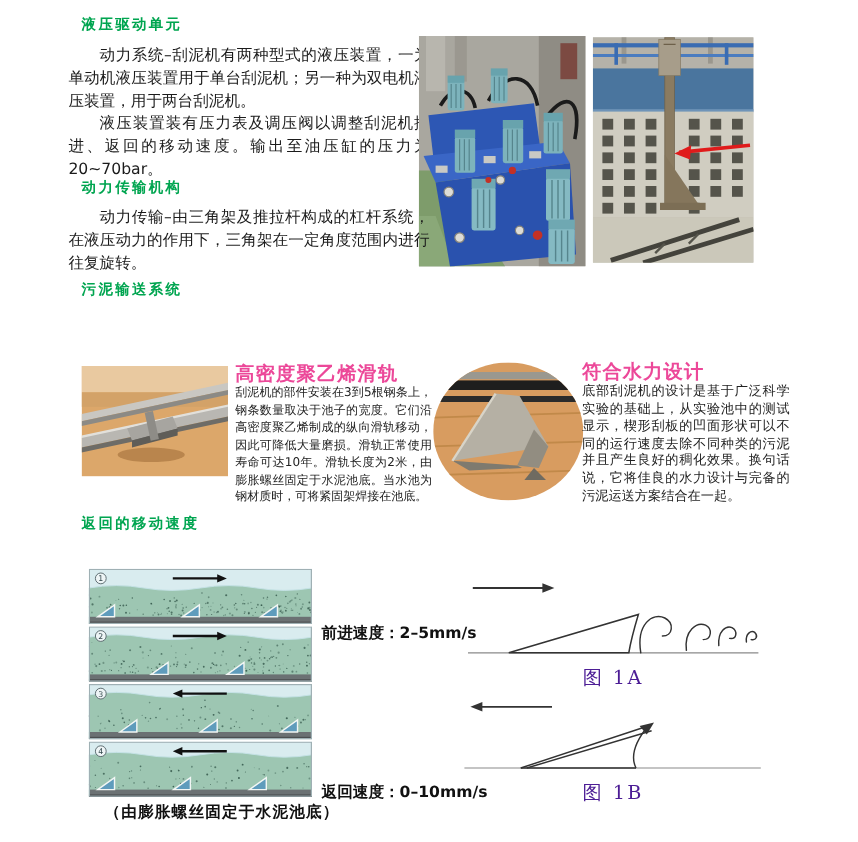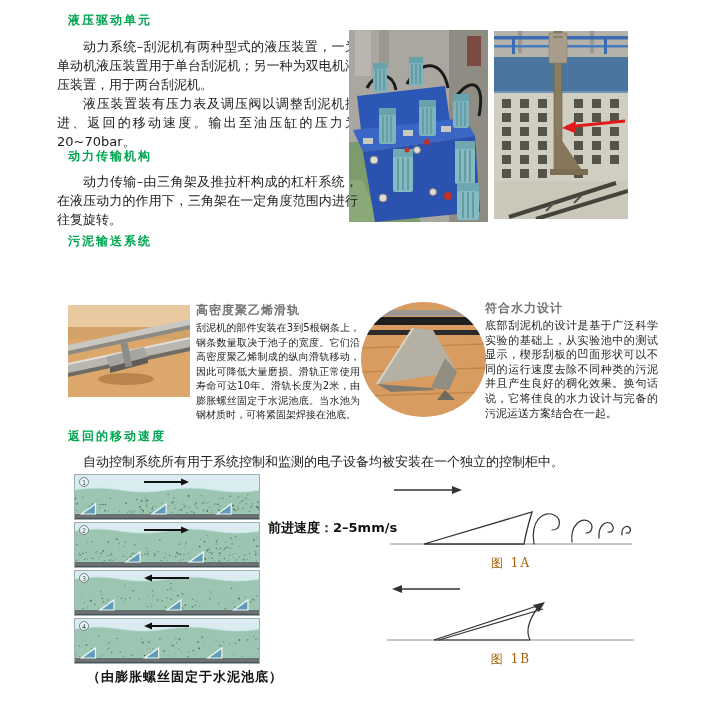--- a/index.html
+++ b/index.html
@@ -2,31 +2,31 @@
 <html style="--green: #00a550; --red: #e01b1b;"><head>
 <meta charset="utf-8">
 <style>
   html,body{margin:0;padding:0;background:#ffffff;}
   .page{position:relative;width:715px;height:702px;background:#ffffff;overflow:hidden;
         font-family:"DejaVu Sans","Liberation Sans",sans-serif;color:#1b1b1b;}
   .h{position:absolute;margin:0;font-size:12px;font-weight:bold;color:var(--green,#00a550);
      letter-spacing:2px;white-space:nowrap;}
   .body{position:absolute;font-size:13px;line-height:19px;text-align:justify;}
   .body p{margin:0;text-indent:2em;}
-  .blk-title{position:absolute;margin:0;font-size:12px;font-weight:bold;color:#737373;letter-spacing:1px;white-space:nowrap;}
+  .blk-title{position:absolute;margin:0;font-size:16px;font-weight:bold;color:#ec4899;letter-spacing:1px;white-space:nowrap;}
   .blk-body{position:absolute;margin:0;text-align:justify;color:#222;}
   .blk-body.b1{font-size:10px;line-height:14.5px;}
   .blk-body.b2{font-size:11px;line-height:14.6px;}
   .photo{position:absolute;display:block;}
   .panels{position:absolute;left:74px;top:474px;display:flex;flex-direction:column;gap:2px;}
   .panel{width:186px;height:46px;}
   .speedlabel{position:absolute;margin:0;font-size:13px;font-weight:bold;white-space:nowrap;color:#111;}
   .fig{position:absolute;width:258px;text-align:center;}
   .fig svg{display:block;}
-  .figcap{margin:1px 0 0 0;font-size:12px;color:#a16207;font-family:"DejaVu Serif","Liberation Serif",serif;letter-spacing:2px;}
+  .figcap{margin:1px 0 0 0;font-size:16px;color:#4c1d95;font-family:"DejaVu Serif","Liberation Serif",serif;letter-spacing:2px;}
   .caption{position:absolute;margin:0;font-size:13px;font-weight:bold;letter-spacing:1px;white-space:nowrap;color:#111;}
 </style>
 </head>
 <body>
 
 <div class="page">
 
   <h2 class="h" style="left:68px;top:12px">液压驱动单元</h2>
   <div class="body" style="left:57px;top:37px;width:301px">
     <p>动力系统–刮泥机有两种型式的液压装置，一为单动机液压装置用于单台刮泥机；另一种为双电机液压装置，用于两台刮泥机。</p>
@@ -225,23 +225,20 @@
       <polygon points="16,82 30,90 74,88 70,86" fill="#7e7a6f"></polygon>
       <polygon points="84,88 94,98 76,98" fill="#6f6b61"></polygon>
       <line x1="52" y1="26" x2="16" y2="82" stroke="#d8d4c8" stroke-width="2"></line>
     </g>
   </svg>
 
   <h3 class="blk-title" style="left:485px;top:300px">符合水力设计</h3>
   <p class="blk-body b2" style="left:485px;top:319px;width:173px">底部刮泥机的设计是基于广泛科学实验的基础上，从实验池中的测试显示，楔形刮板的凹面形状可以不同的运行速度去除不同种类的污泥并且产生良好的稠化效果。换句话说，它将佳良的水力设计与完备的污泥运送方案结合在一起。</p>
 
   <h2 class="h" style="left:68px;top:428px">返回的移动速度</h2>
-  <div class="body" style="left:57px;top:452px;width:646px">
-    <p>自动控制系统所有用于系统控制和监测的电子设备均被安装在一个独立的控制柜中。</p>
-  </div>
 
   <div class="panels">
     <div class="panel"><svg width="186" height="46" viewBox="0 0 186 46">
           <rect width="186" height="46" fill="#d9ecef"></rect>
           <path d="M0 16 Q23 12 46 16 T93 16 T140 16 T186 16 L186 46 L0 46 Z" fill="#9dc6b2" stroke="#c4e2e6" stroke-width="0.8"></path>
           <circle cx="0.0" cy="31.7" r="0.56" fill="#2f5246" opacity="0.37"></circle>
           <circle cx="160.0" cy="31.1" r="0.66" fill="#2f5246" opacity="0.58"></circle>
           <circle cx="87.8" cy="28.9" r="0.51" fill="#2f5246" opacity="0.71"></circle>
           <circle cx="26.2" cy="30.6" r="0.69" fill="#2f5246" opacity="0.76"></circle>
           <circle cx="71.2" cy="24.3" r="0.51" fill="#2f5246" opacity="0.72"></circle>
@@ -727,20 +724,21 @@
           <path d="M 70.68 40 L 84.68 40 L 84.68 30 Z" fill="#5f9cbc" stroke="#f2f6f4" stroke-width="1.2"></path>
           <path d="M 133.92 40 L 147.92 40 L 147.92 30 Z" fill="#5f9cbc" stroke="#f2f6f4" stroke-width="1.2"></path>
           <circle cx="10" cy="8" r="4.5" fill="#eef5f6" stroke="#5a6a6e" stroke-width="0.8"></circle>
           <text x="10" y="10.5" font-size="6.5" text-anchor="middle" fill="#33474c">4</text>
           <line x1="115" y1="8" x2="77" y2="8" stroke="#111" stroke-width="2"></line>
           <path d="M70 8 l8 -3.5 l0 7 Z" fill="#111"></path>
           <rect x="0.5" y="0.5" width="185" height="45" fill="none" stroke="#9fb0b4"></rect>
         </svg></div>
   </div>
   <p class="speedlabel" style="left:268px;top:519px">前进速度：2–5mm/s</p>
+  <p class="speedlabel" style="left:268px;top:651px">返回速度：0–10mm/s</p>
 
   <div class="fig" style="left:382px;top:474px">
     <svg width="258" height="80" viewBox="0 0 258 80">
       <line x1="12" y1="16" x2="74" y2="16" stroke="#333" stroke-width="1.5"></line>
       <polygon points="80,16 70,12 70,20" fill="#333"></polygon>
       <line x1="8" y1="70" x2="250" y2="70" stroke="#8a8a8a" stroke-width="1"></line>
       <path d="M42,70 L150,38 Q144,58 142,70 Z" fill="#ffffff" stroke="#333" stroke-width="1.3"></path>
       <g stroke="#333" stroke-width="1.2" fill="none" stroke-linecap="round">
         <path d="M152,70 C148,46 162,36 172,41 C180,45 179,56 170,56"></path>
         <path d="M190,68 C188,51 199,44 206,47 C212,50 211,59 204,59"></path>

